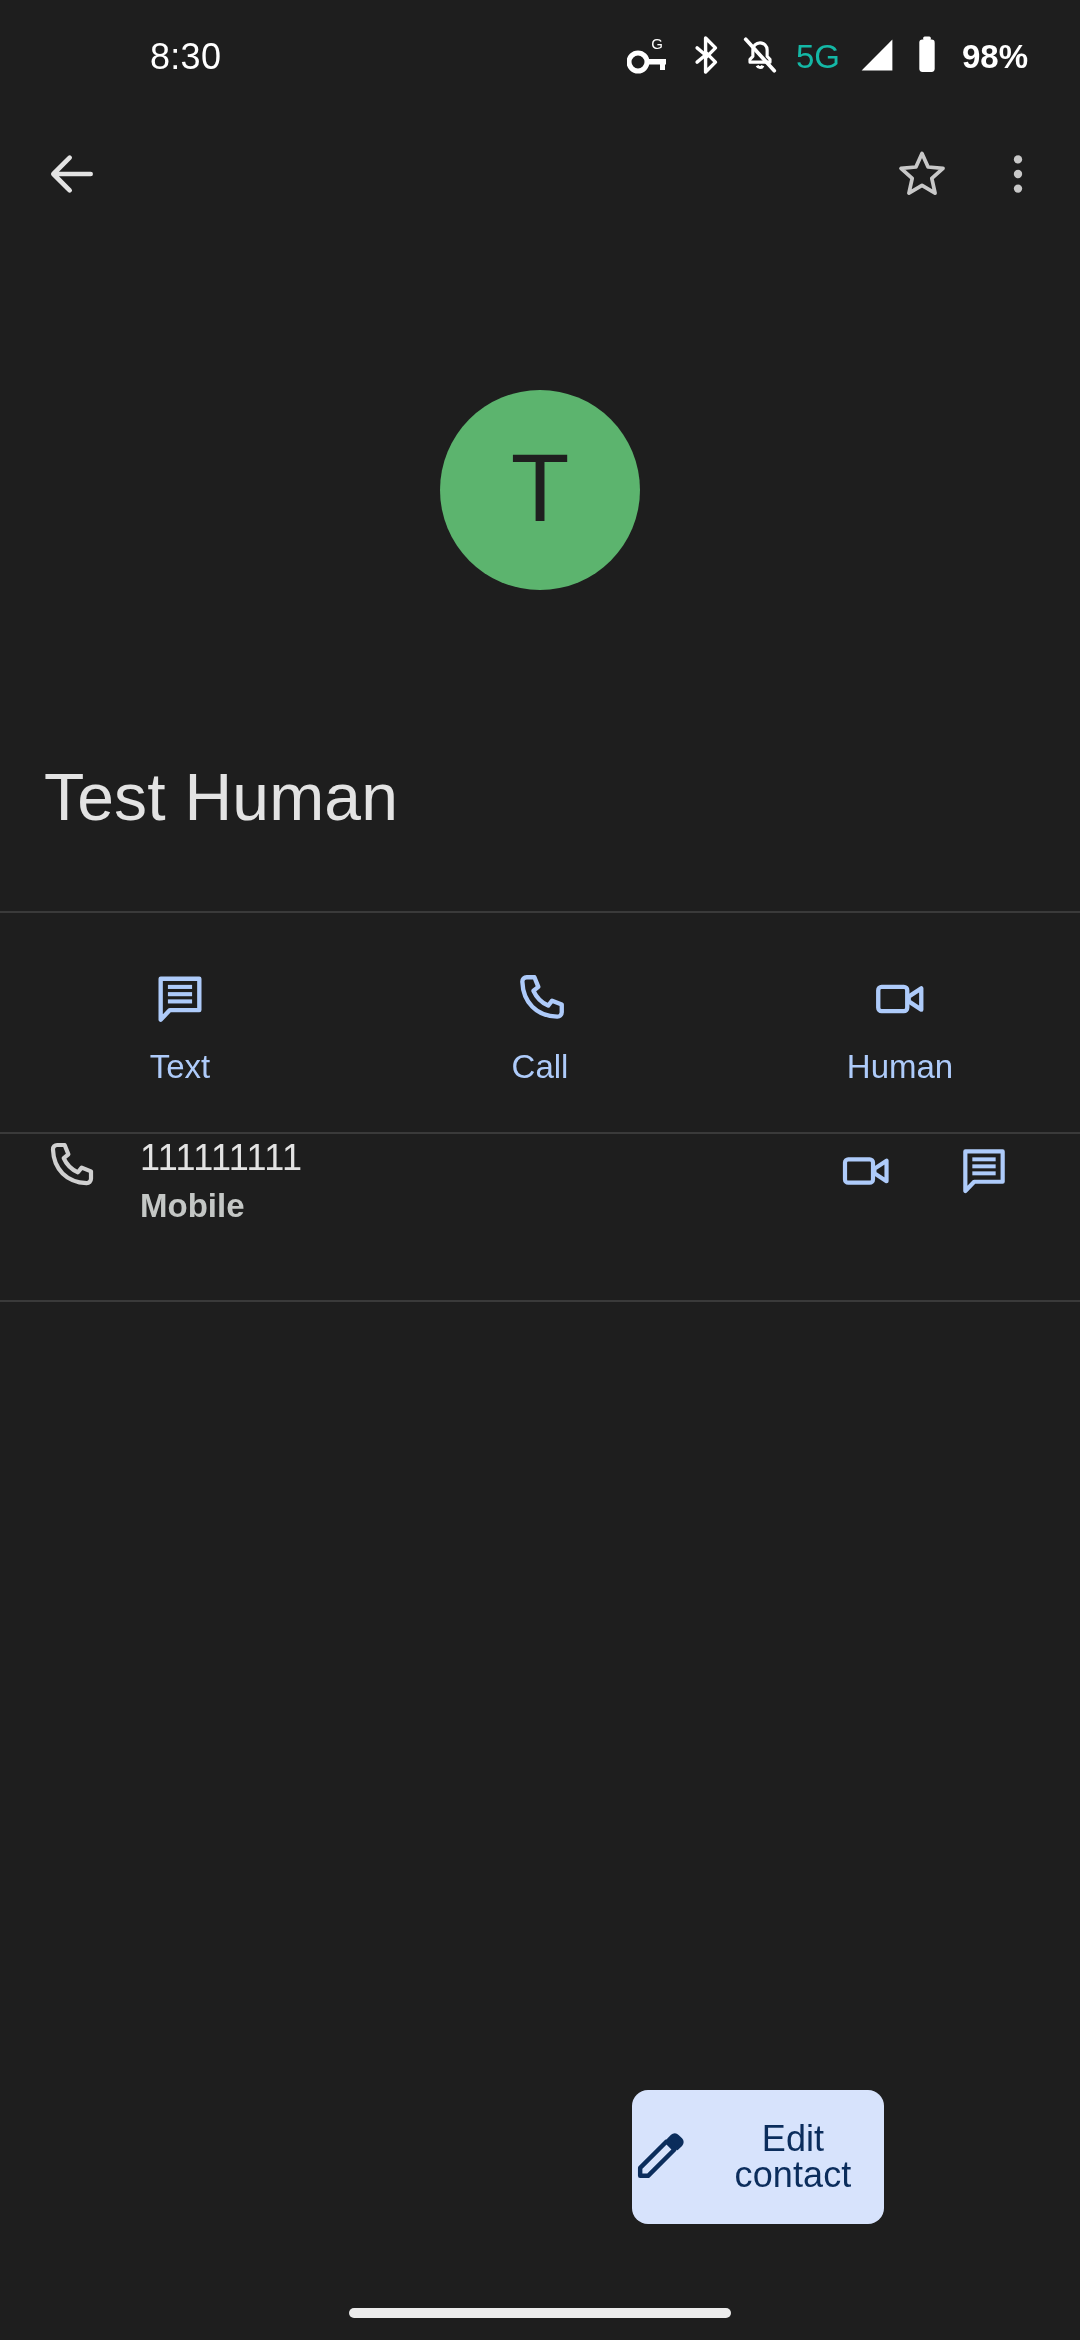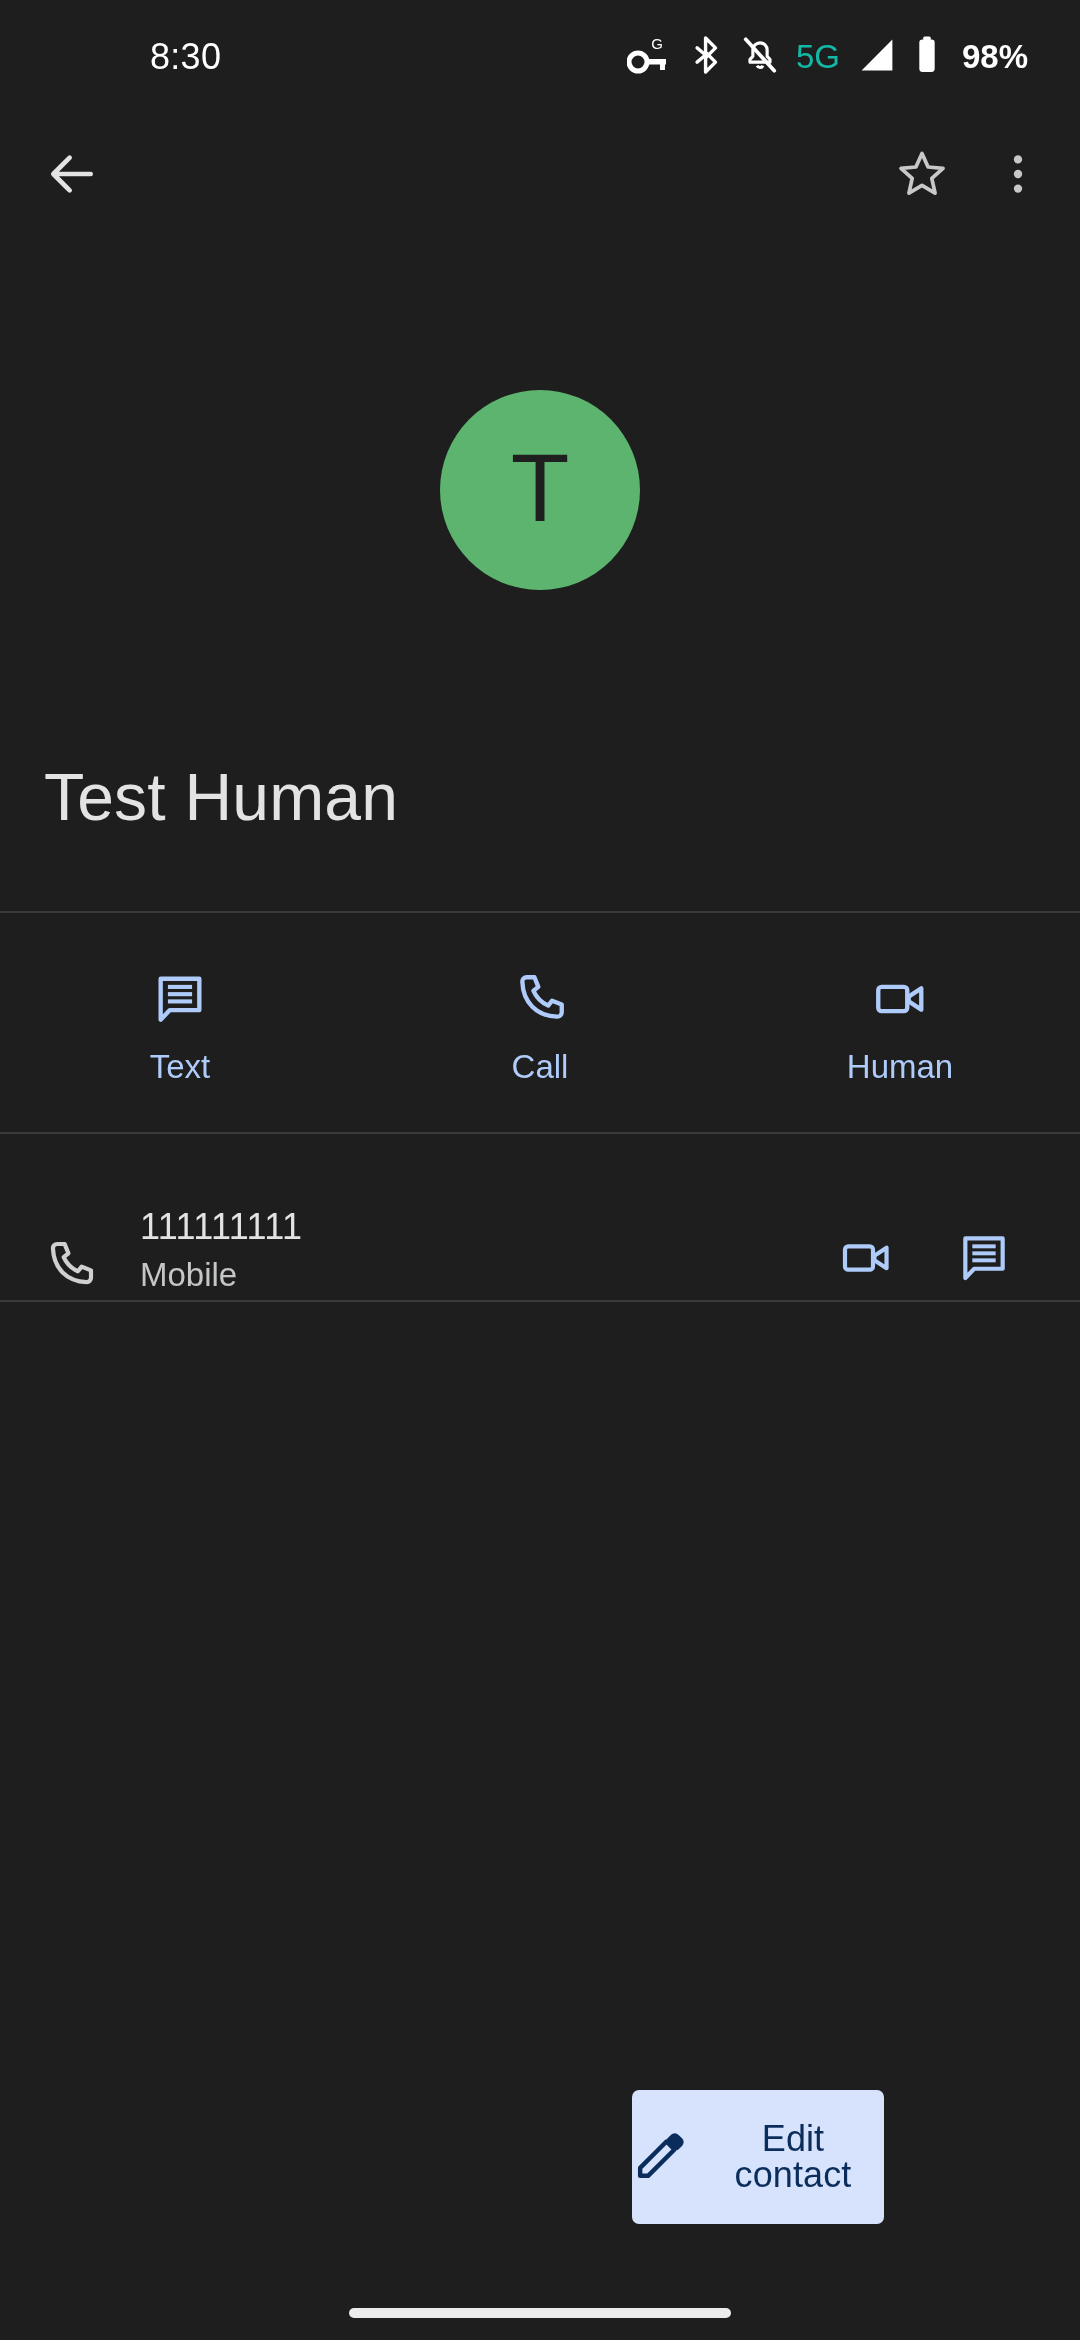--- a/index.html
+++ b/index.html
@@ -110,57 +110,58 @@
   .quick-action-label {
     font-size:33px; color:#aecbfa;
     line-height:1;
   }
   .quick-action svg { display:block; }
 
   
   #phone-row {
     position:absolute; top:1134px; left:0;
     width:1080px; height:159px;
-    display:flex; align-items:flex-end;
-    padding:16px 44px 0 0;
+    display:flex; align-items:flex-start;
+    padding:4px 44px 0 0;
     cursor:pointer;
   }
   #phone-row-icon {
     width:140px; display:flex;
     align-items:center; justify-content:center;
   }
   #phone-row-text {
     flex:1;
     display:flex; flex-direction:column;
     gap:10px;
   }
   #phone-number {
     font-size:36px; color:#e3e3e3;
     line-height:1.1; letter-spacing:0.4px;
   }
   #phone-label {
     font-size:33px; color:#c4c7c5;
     line-height:1.1;
+    font-weight:bold;
   }
   #phone-row-actions {
     display:flex; align-items:center;
     gap:50px; padding-right:18px;
   }
   .row-action-btn {
     background:none; border:none; cursor:pointer;
     display:flex; align-items:center; justify-content:center;
     width:68px; height:68px;
   }
 
   
   #edit-contact-fab {
     position:absolute; top:2090px; left:632px;
     width:252px; height:134px;
     background:#d7e3fc;
-    border:none; border-radius:7px;
+    border:none; border-radius:16px;
     display:flex; align-items:center;
     justify-content:center; gap:24px;
     cursor:pointer;
     padding:0 10px 0 0;
   }
   #edit-contact-label {
     font-size:36px; color:#0b2d5c;
     line-height:1; letter-spacing:0.1px;
   }
 

